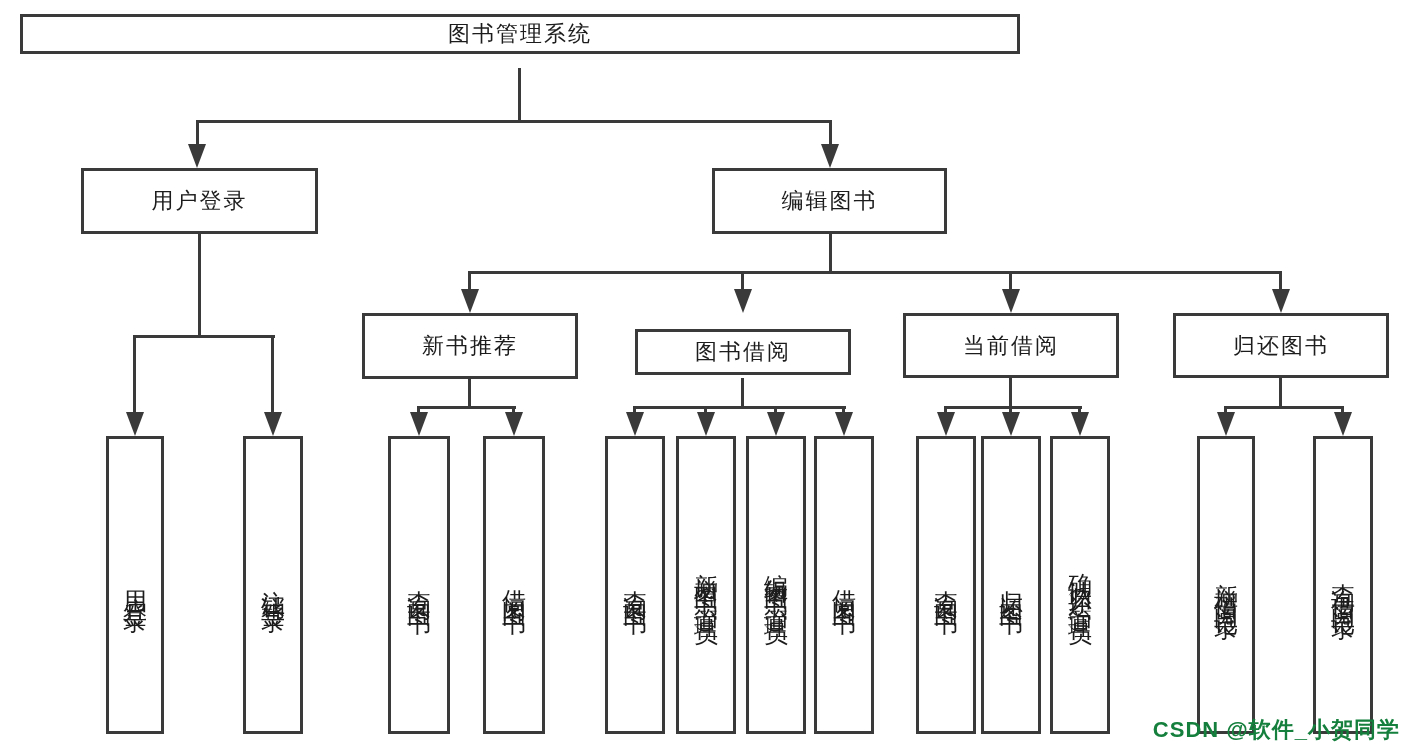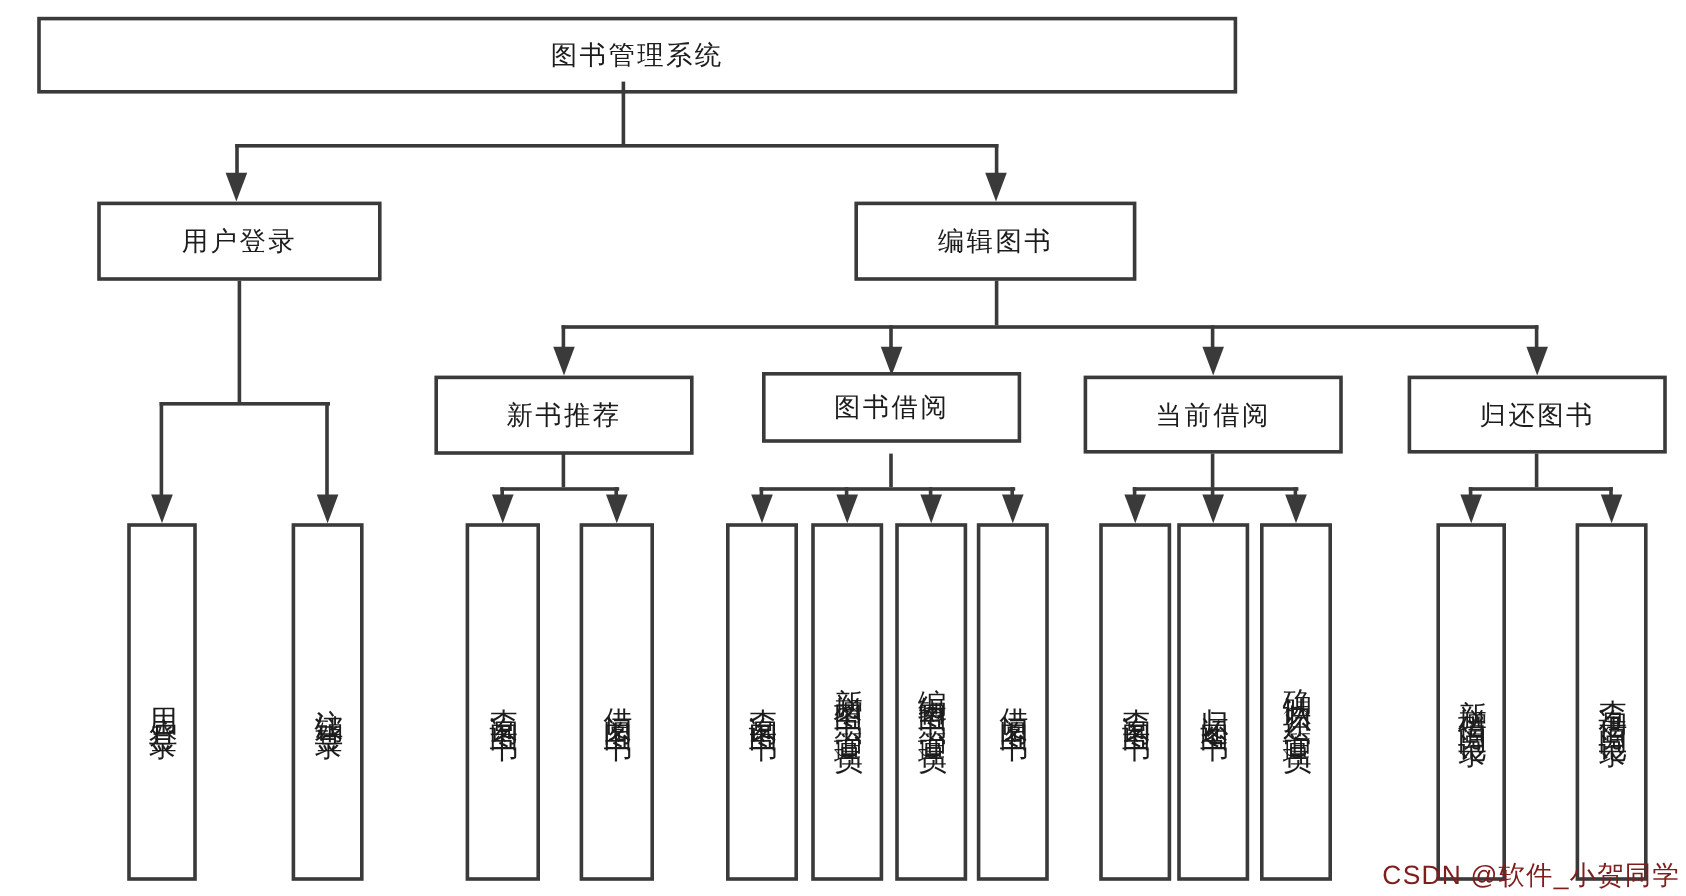--- a/index.html
+++ b/index.html
@@ -48,31 +48,32 @@
     height: 0;
     border-left: 9px solid transparent;
     border-right: 9px solid transparent;
     border-top: 24px solid #3a3a3a;
   }
   .watermark {
     position: absolute;
     top: 715px;
     right: 5px;
     font-size: 22px;
-    color: #7f1d1d;
+    color: #15803d;
     letter-spacing: 1px;
     white-space: nowrap;
+    font-weight: bold;
   }
 </style>
 </head>
 <body>
 
 <div class="canvas">
 
-  <div class="box" style="left:31px; top:14px; width:1000px; height:64px;">图书管理系统</div>
+  <div class="box" style="left:20px; top:14px; width:1000px; height:40px;">图书管理系统</div>
 
   <div class="line" style="left:518px; top:68px; width:3px; height:52px;"></div>
   <div class="line" style="left:196px; top:120px; width:636px; height:3px;"></div>
   <div class="line" style="left:196px; top:120px; width:3px; height:26px;"></div>
   <div class="arrow" style="left:188px; top:144px;"></div>
   <div class="line" style="left:829px; top:120px; width:3px; height:26px;"></div>
   <div class="arrow" style="left:821px; top:144px;"></div>
 
   <div class="box" style="left:81px; top:168px; width:237px; height:66px;">用户登录</div>
   <div class="box" style="left:712px; top:168px; width:235px; height:66px;">编辑图书</div>
@@ -89,21 +90,21 @@
   <div class="line" style="left:468px; top:271px; width:3px; height:20px;"></div>
   <div class="arrow" style="left:461px; top:289px;"></div>
   <div class="line" style="left:741px; top:271px; width:3px; height:20px;"></div>
   <div class="arrow" style="left:734px; top:289px;"></div>
   <div class="line" style="left:1009px; top:271px; width:3px; height:20px;"></div>
   <div class="arrow" style="left:1002px; top:289px;"></div>
   <div class="line" style="left:1279px; top:271px; width:3px; height:20px;"></div>
   <div class="arrow" style="left:1272px; top:289px;"></div>
 
   <div class="box" style="left:362px; top:313px; width:216px; height:66px;">新书推荐</div>
-  <div class="box" style="left:635px; top:310px; width:216px; height:59px;">图书借阅</div>
+  <div class="box" style="left:635px; top:329px; width:216px; height:46px;">图书借阅</div>
   <div class="box" style="left:903px; top:313px; width:216px; height:65px;">当前借阅</div>
   <div class="box" style="left:1173px; top:313px; width:216px; height:65px;">归还图书</div>
 
   <div class="line" style="left:468px; top:378px; width:3px; height:28px;"></div>
   <div class="line" style="left:417px; top:406px; width:99px; height:3px;"></div>
   <div class="line" style="left:417px; top:406px; width:3px; height:8px;"></div>
   <div class="arrow" style="left:410px; top:412px;"></div>
   <div class="line" style="left:512px; top:406px; width:3px; height:8px;"></div>
   <div class="arrow" style="left:505px; top:412px;"></div>
 

